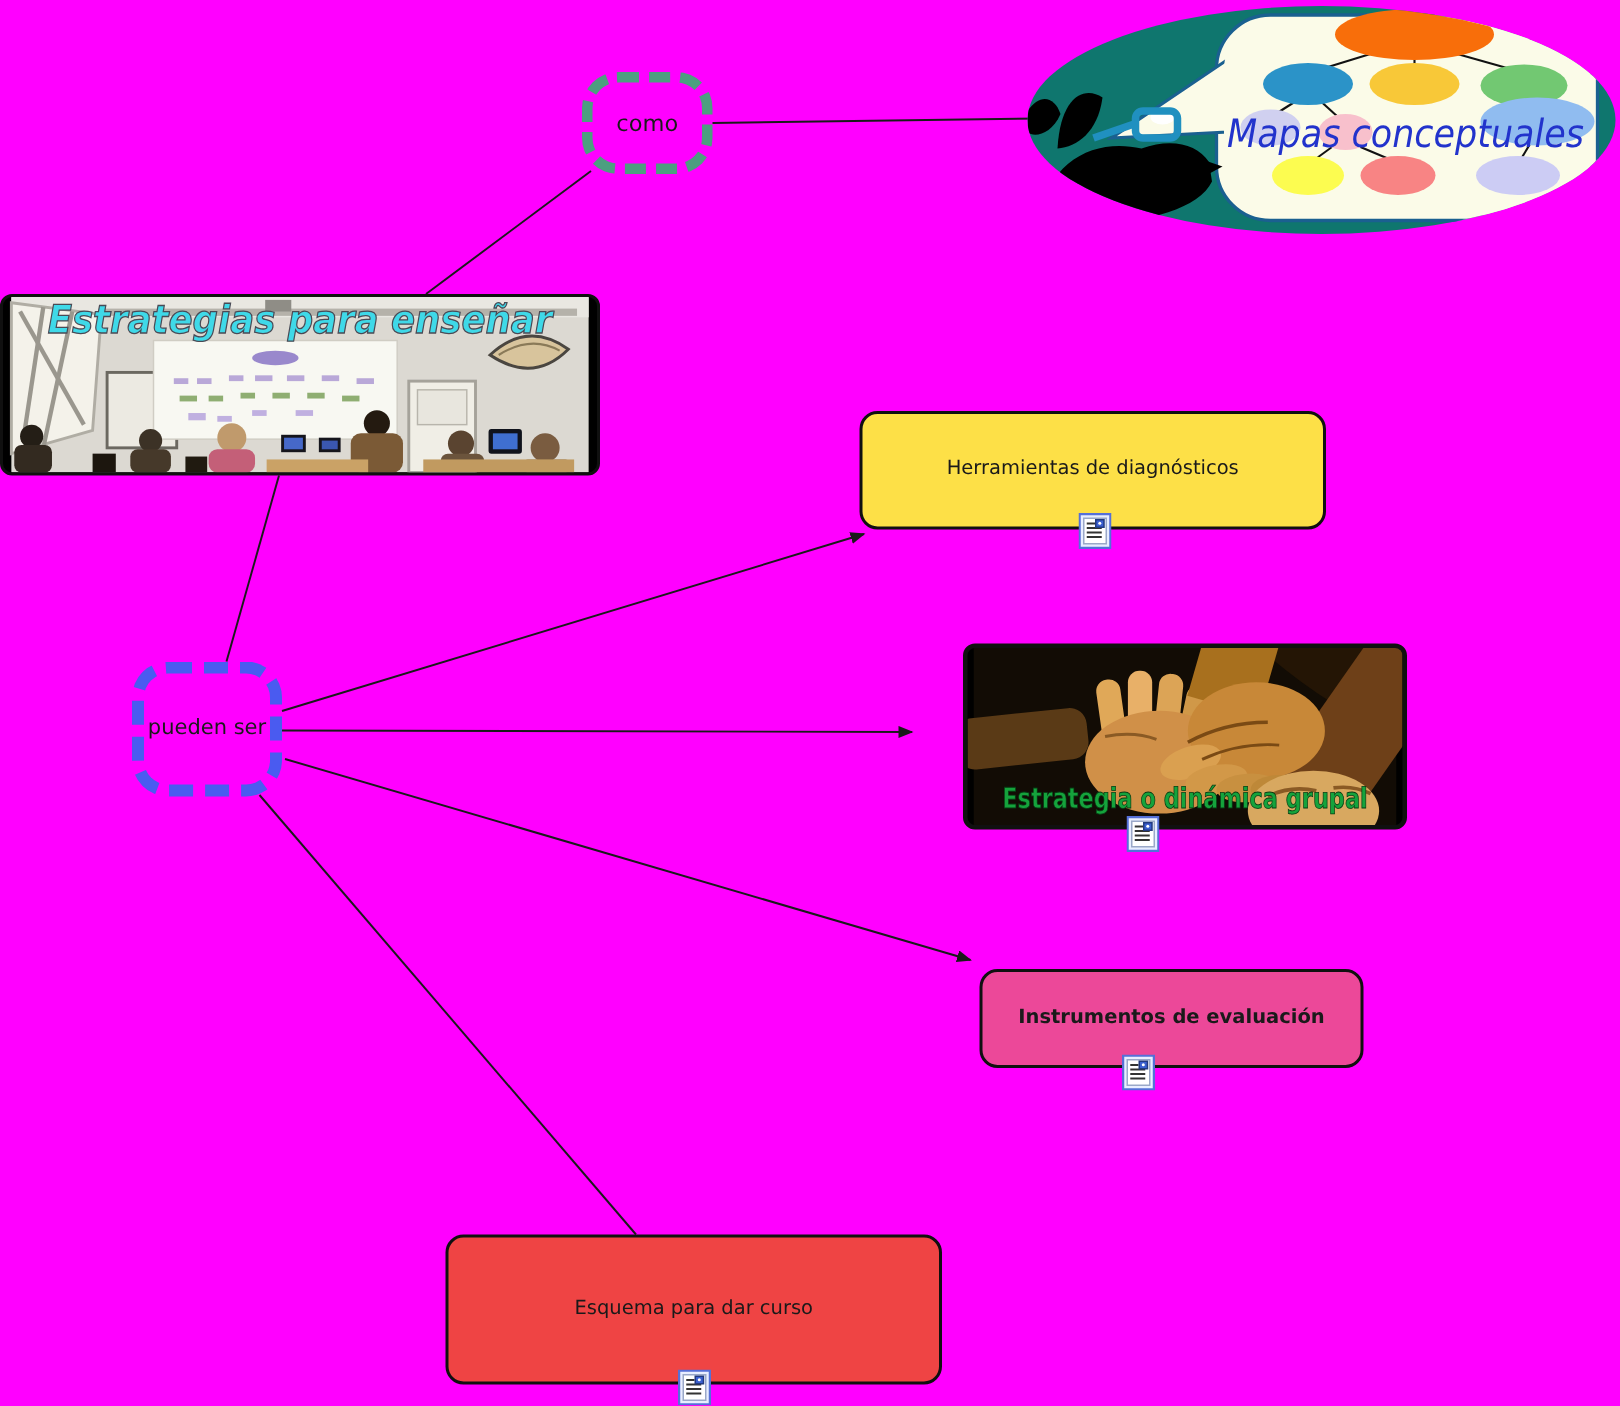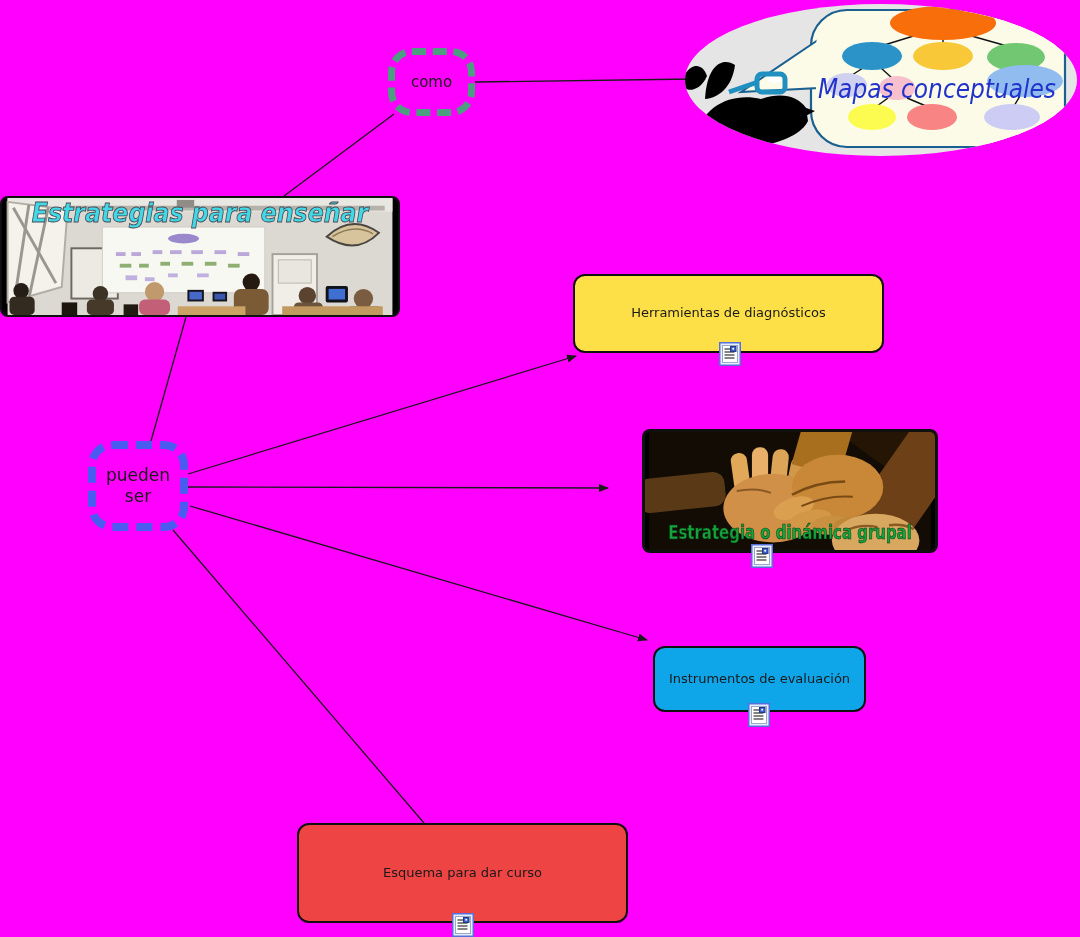--- a/index.html
+++ b/index.html
@@ -3,30 +3,30 @@
 <meta charset="utf-8">
 <style>
   html,body{margin:0;padding:0;background:#FF00FF;}
   .stage{position:relative;width:1080px;height:937px;background:#FF00FF;overflow:hidden;
          font-family:"DejaVu Sans",sans-serif;}
   .lines{position:absolute;left:0;top:0;width:1080px;height:937px;}
   .node{position:absolute;display:flex;align-items:center;justify-content:center;
         box-sizing:border-box;color:#1a1a1a;text-align:center;line-height:1.25;}
   .linking{background:transparent;border-radius:24px;}
   .lp-como{left:388px;top:48px;width:87px;height:68px;border:7px dashed #4D9E80;font-size:15px;}
-  .lp-pueden{left:88px;top:441px;width:100px;height:90px;border:8px dashed #4A5BF0;font-size:17px;}
+  .lp-pueden{left:88px;top:441px;width:100px;height:90px;border:8px dashed #4A5BF0;font-size:14px;}
   .box{border:2px solid #101010;border-radius:12px;font-size:13px;padding:4px 10px;}
   .box-herr{left:573px;top:274px;width:311px;height:79px;background:#fde047;}
-  .box-instr{left:653px;top:646px;width:213px;height:66px;background:#0ea5e9;}
+  .box-instr{left:653px;top:646px;width:256px;height:66px;background:#ec4899;font-weight:bold;}
   .box-esq{left:297px;top:823px;width:331px;height:100px;background:#ef4444;}
   .img-node{position:absolute;box-sizing:border-box;border:3px solid #101010;border-radius:8px;
             overflow:hidden;background:#000;}
   .img-classroom{left:0px;top:196px;width:400px;height:121px;border-width:2px;}
   .img-hands{left:642px;top:429px;width:296px;height:124px;}
-  .logo-oval{position:absolute;left:685px;top:4px;width:392px;height:152px;background:#e5e5e5;
+  .logo-oval{position:absolute;left:685px;top:4px;width:392px;height:152px;background:#0f766e;
              border-radius:50%;overflow:hidden;text-decoration:underline;}
   .res-icon{position:absolute;width:22px;height:24px;}
   svg{display:block;}
 </style>
 </head>
 <body>
 
 <div class="stage">
 
   <svg class="lines" width="1080" height="937" viewBox="0 0 1080 937">

